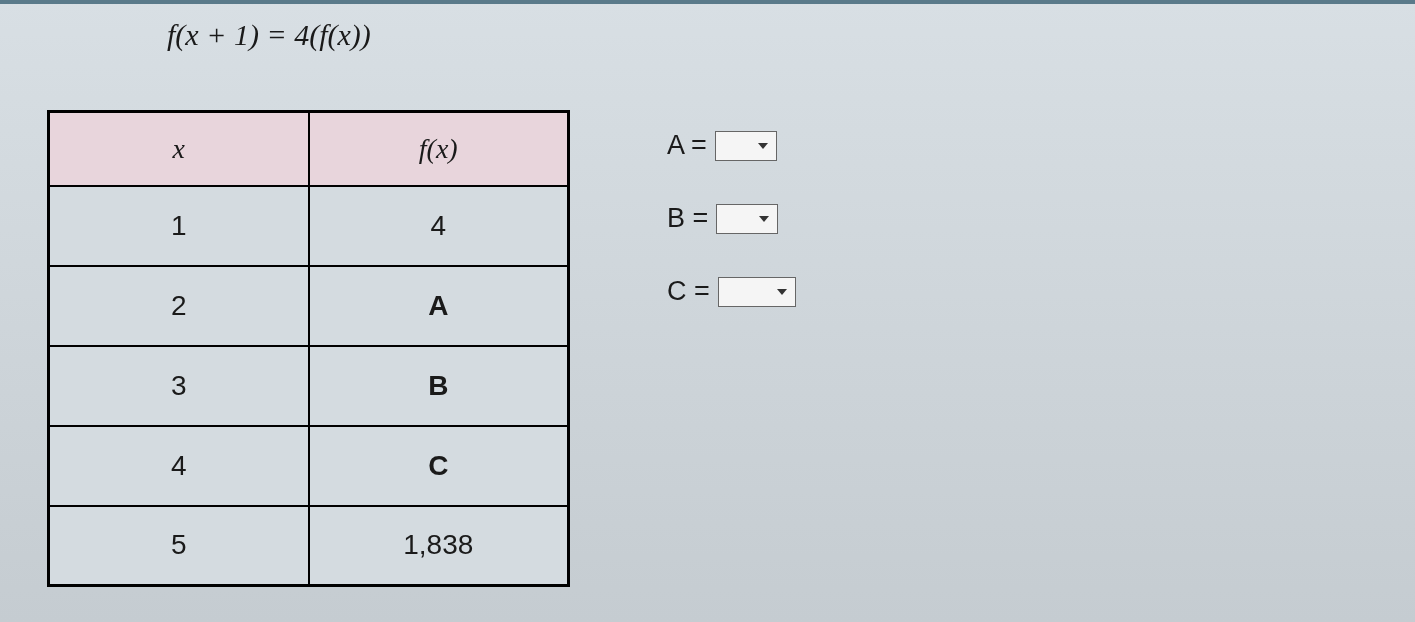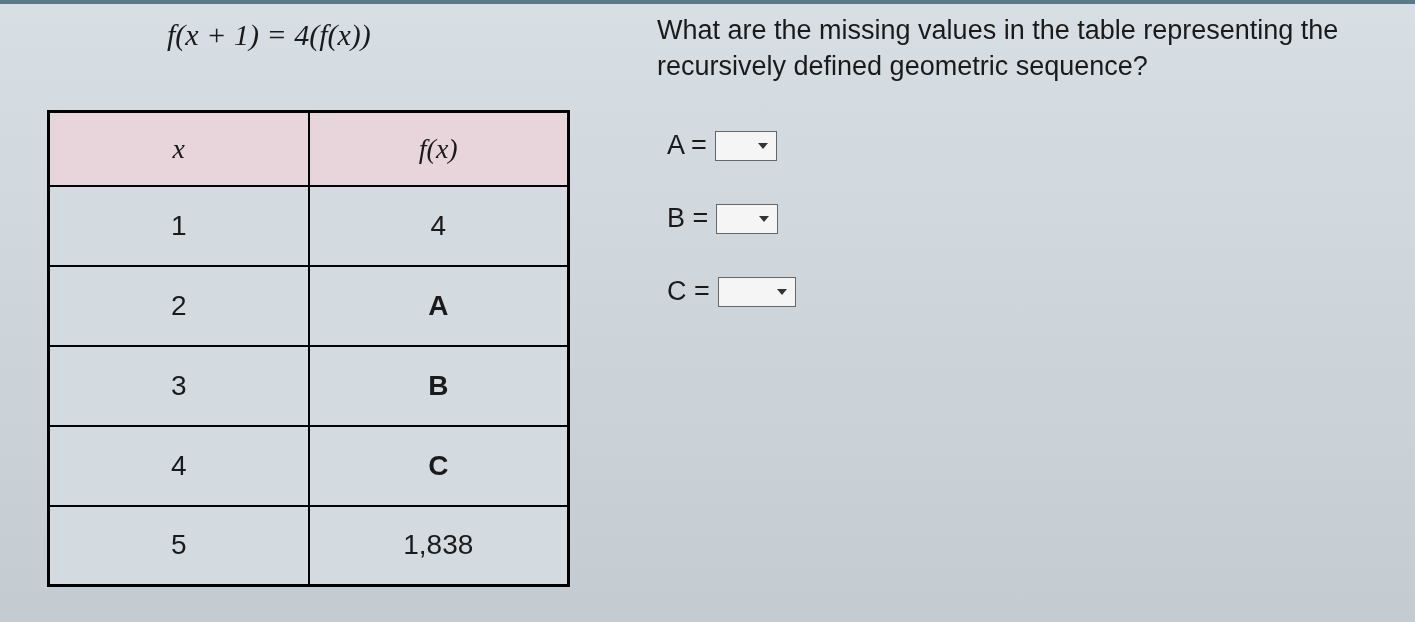--- a/index.html
+++ b/index.html
@@ -123,21 +123,20 @@
 <body>
 
 <div class="top-bar"></div>
 
 <div class="content-wrapper">
 
   <div class="formula">
     <span class="fn">f</span>(<span>x</span> + 1) = 4(<span class="fn">f</span>(<span>x</span>))
   </div>
 
-  <div class="question-text">What are the missing values in the table representing the recursively defined geometric sequence?</div>
 
   <div class="table-container">
     <table>
       <thead>
         <tr>
           <th>x</th>
           <th><span style="font-style:italic">f</span>(<span style="font-style:italic">x</span>)</th>
         </tr>
       </thead>
       <tbody>

